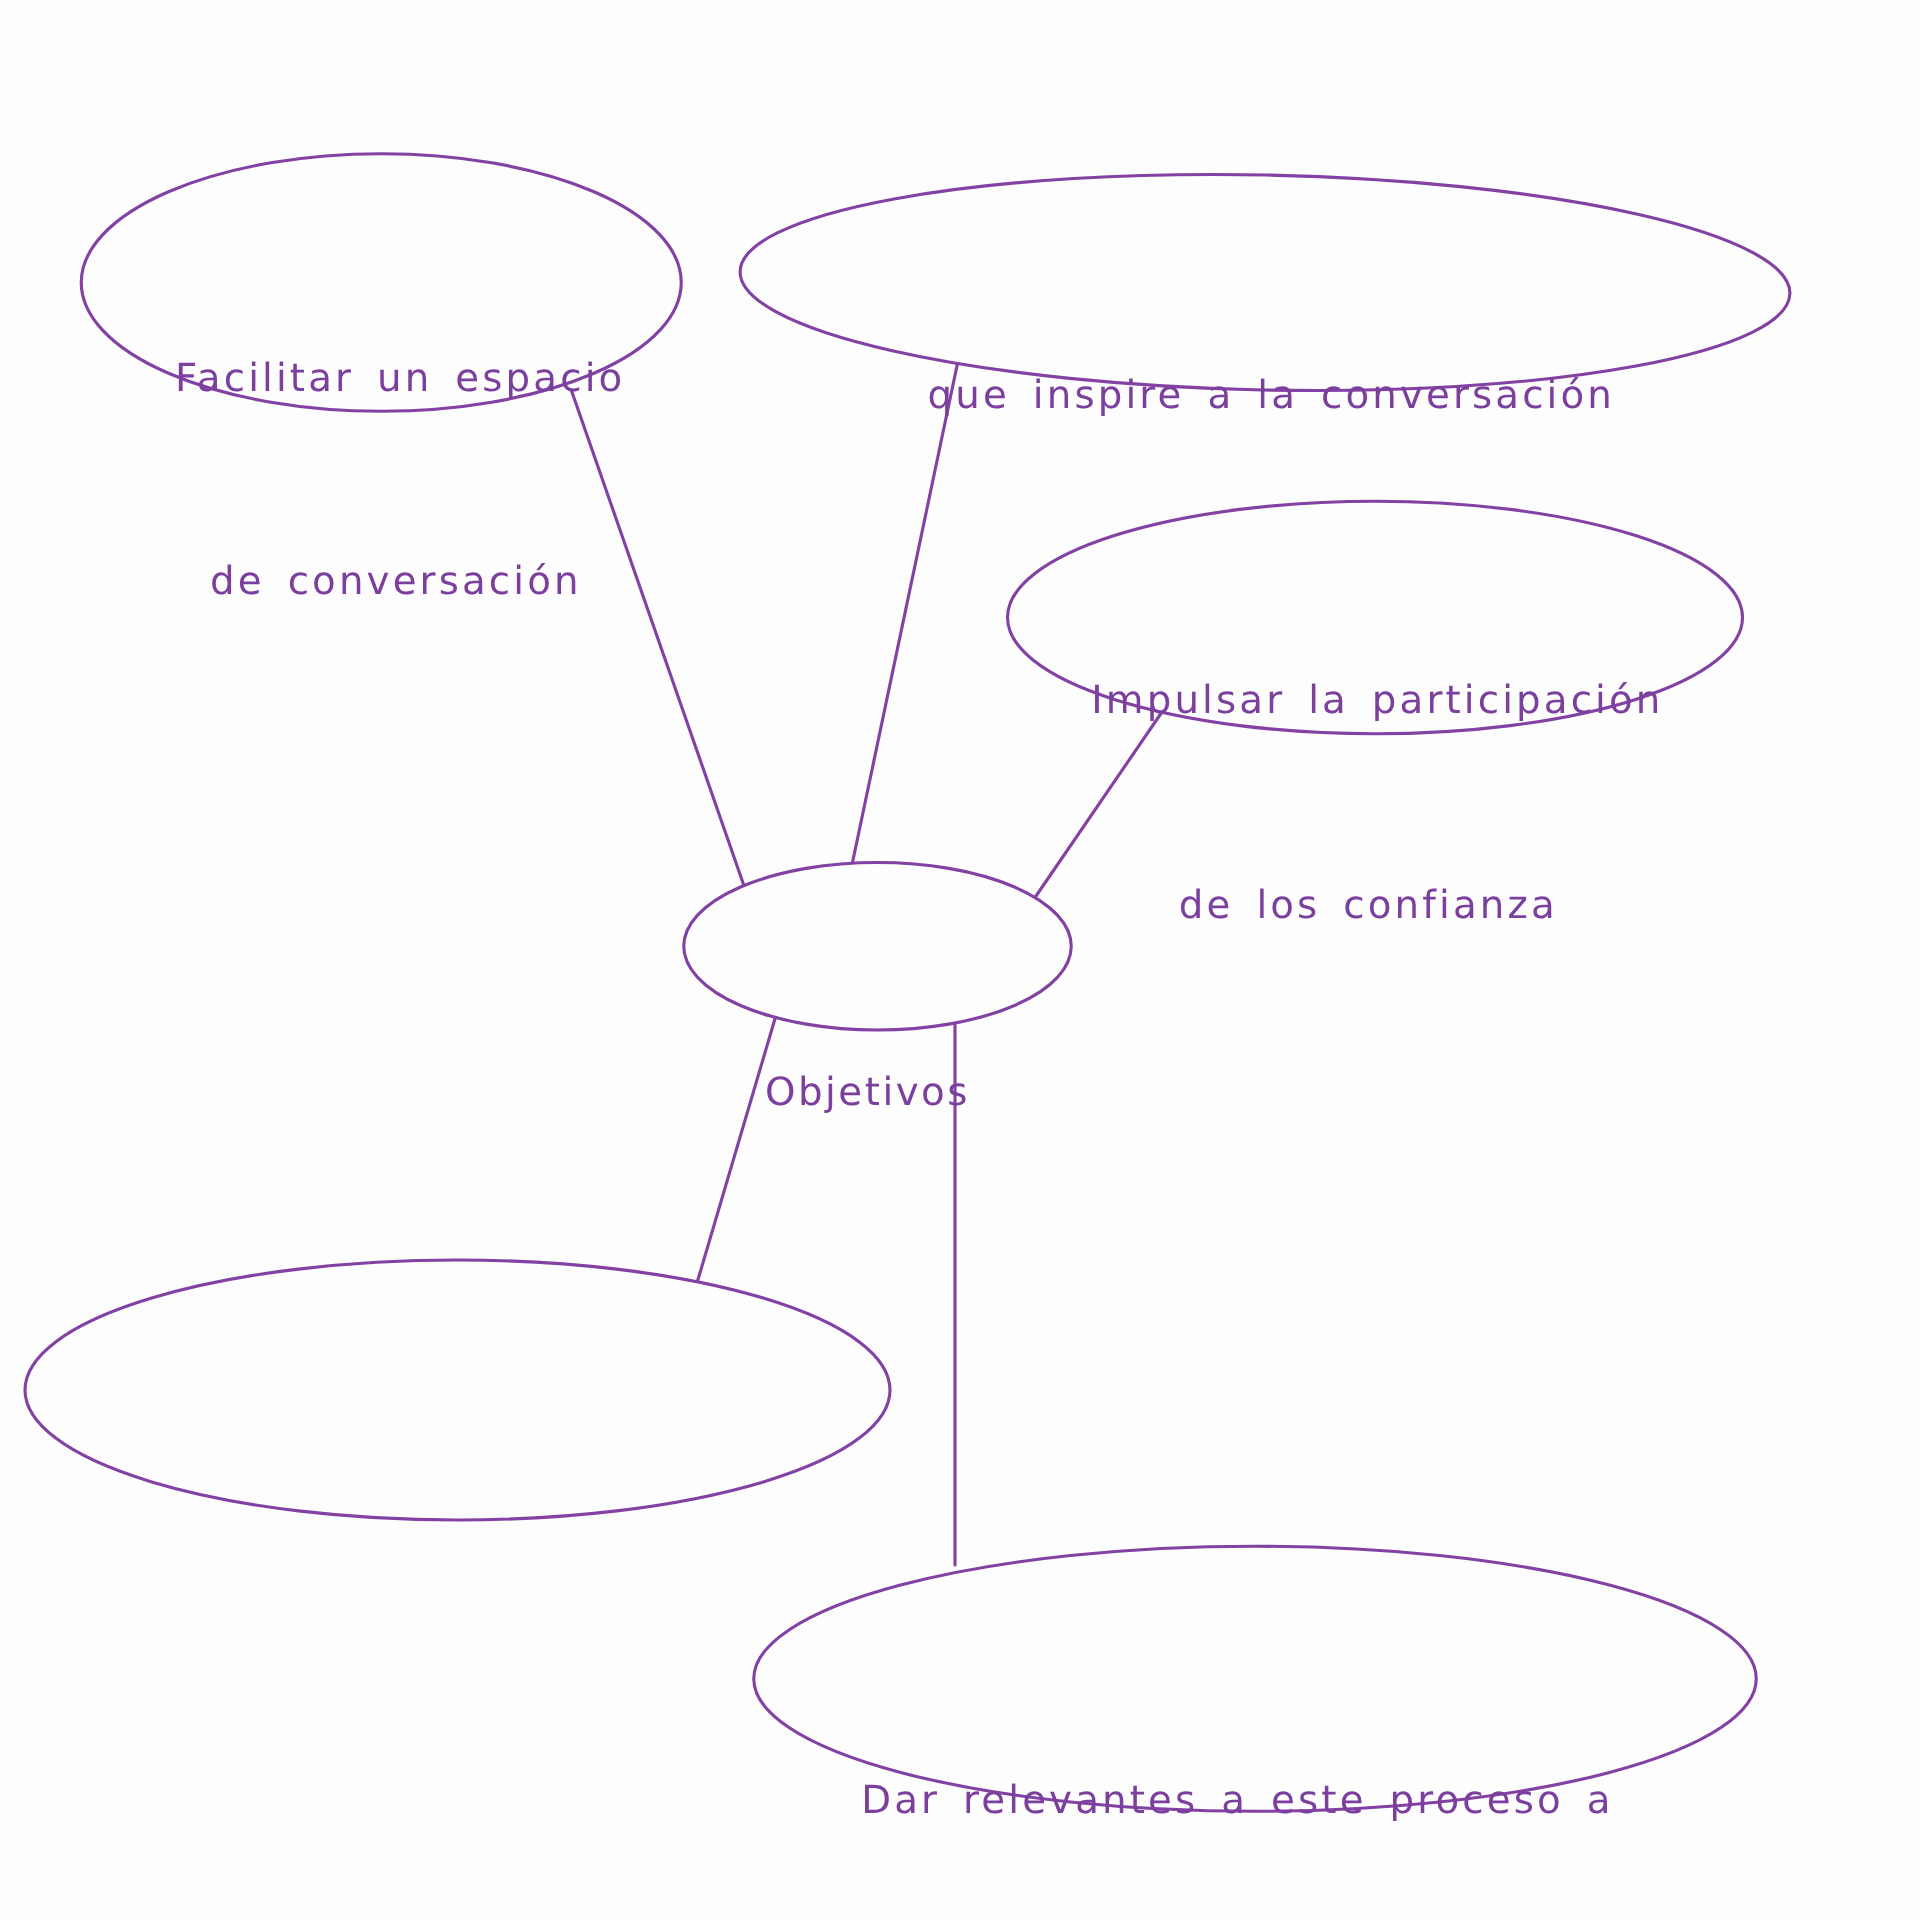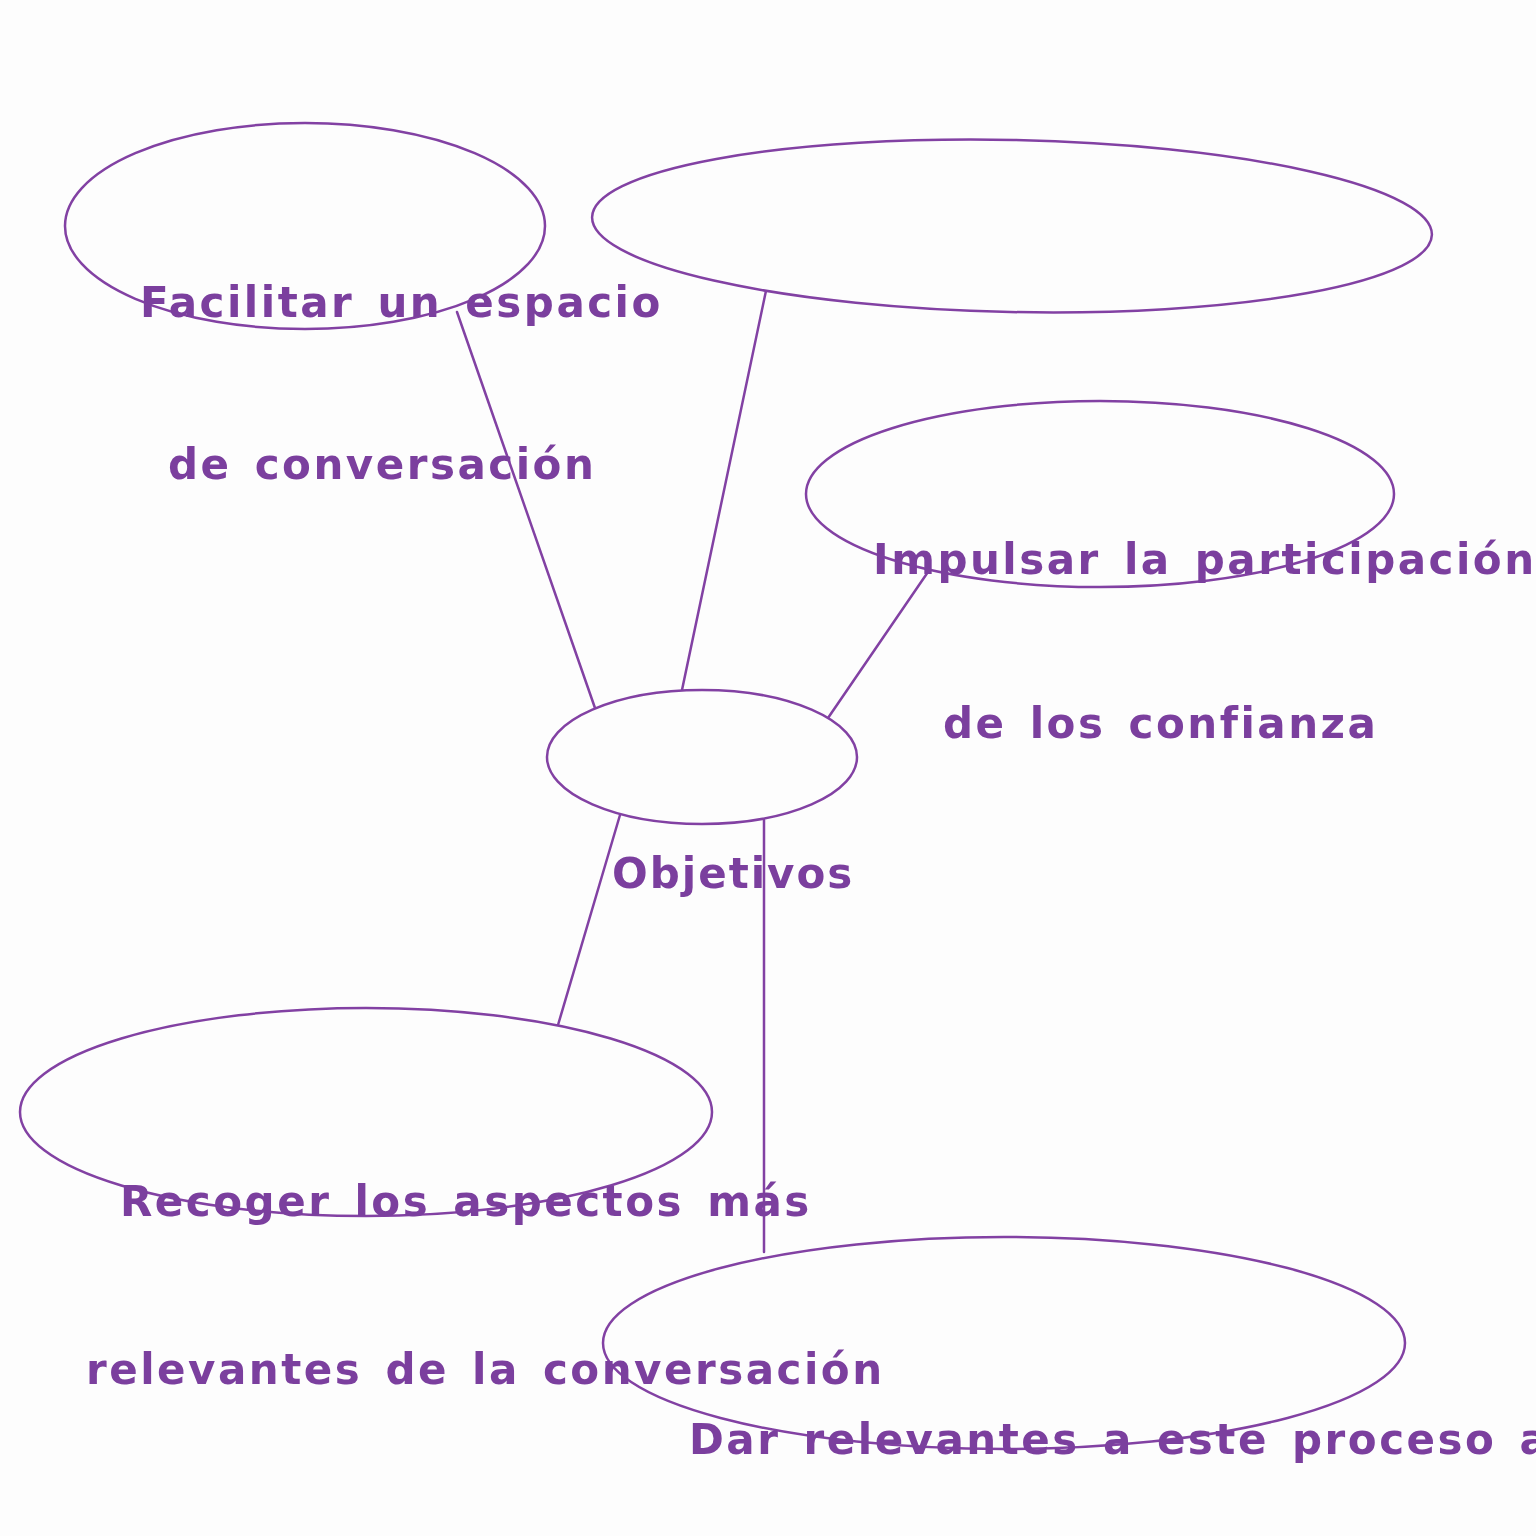--- a/index.html
+++ b/index.html
@@ -1,23 +1,23 @@
 <!DOCTYPE html>
 <html><head>
 <meta charset="utf-8">
 <style>
   html, body { margin: 0; padding: 0; background: #fdfdfd; }
   #canvas { position: relative; width: 1536px; height: 1536px; background: #fdfdfd; overflow: hidden; }
   svg { position: absolute; left: 0; top: 0; }
   .node-text {
     position: absolute;
     font-family: "DejaVu Sans", sans-serif;
-    font-weight: bold;
+    font-weight: normal;
     color: #7b3f9e;
-    font-size: 42px;
+    font-size: 31px;
     letter-spacing: 2.5px;
     word-spacing: 6px;
     line-height: 56px;
     white-space: pre;
     text-align: left;
   }
   .center-text { letter-spacing: 2px; }
 </style>
 </head>
 <body>
@@ -40,33 +40,30 @@
       <ellipse cx="1004" cy="1343" rx="401" ry="106" fill="#fdfdfd"></ellipse>
     </g>
   </svg>
 
   <div class="node-text" style="left:140px; top:163px;">
     <div>Facilitar un espacio</div>
     <div style="margin-top:-6px;margin-left:28px;">de conversación</div>
   </div>
 
   <div class="node-text" style="left:686px; top:176px;">
+    <div style="padding-left:56px;">que inspire a la conversación</div>
   </div>
 
   <div class="node-text" style="left:873px; top:420px;">
     <div>Impulsar la participación</div>
     <div style="padding-left:70px; margin-top:-4px;">de los confianza</div>
   </div>
 
   <div class="node-text center-text" style="left:612px; top:734px;">
     <div>Objetivos</div>
   </div>
 
-  <div class="node-text" style="left:86px; top:1062px;">
-    <div style="padding-left:34px;">Recoger los aspectos más</div>
-    <div>relevantes de la conversación</div>
-  </div>
 
   <div class="node-text" style="left:689px; top:1300px;">
     <div>Dar relevantes a este proceso a</div>
     
   </div>
 </div>
 
 </body></html>

